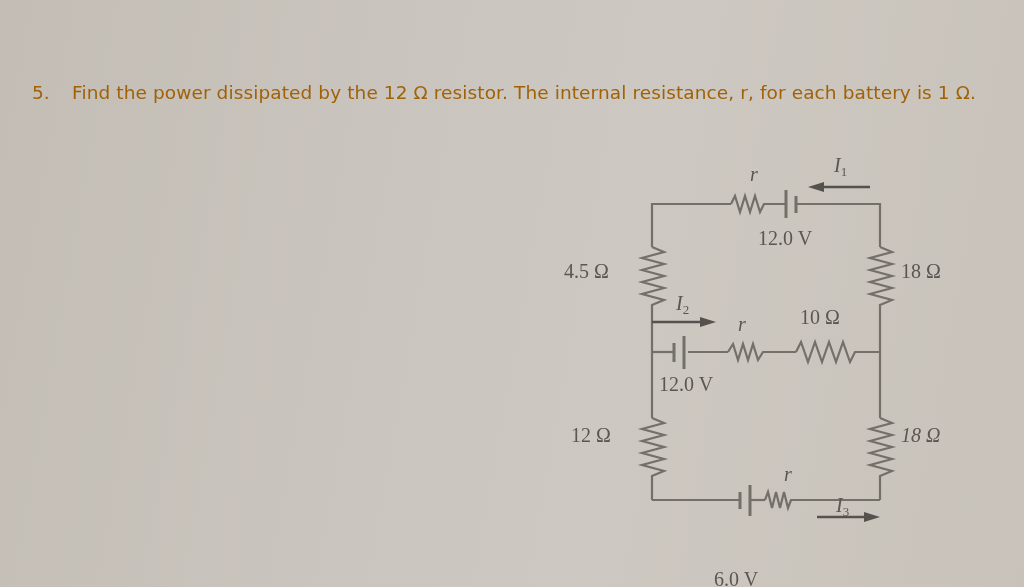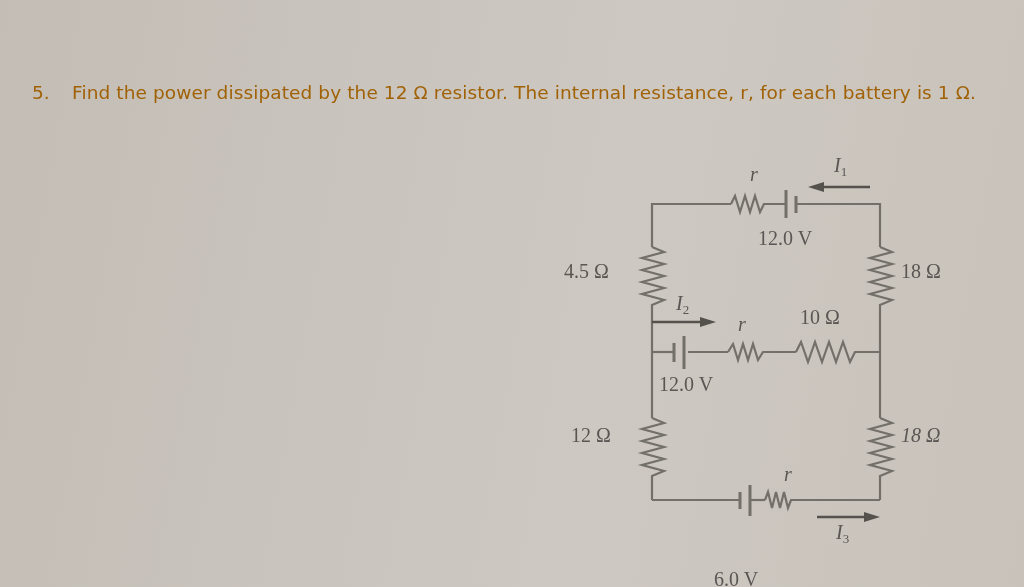--- a/index.html
+++ b/index.html
@@ -131,13 +131,13 @@
 <div class="lbl lbl-ital" style="left:676px; top:292px;"><span>I</span><span class="sub">2</span></div>
 <div class="lbl lbl-ital" style="left:738px; top:313px;">r</div>
 <div class="lbl" style="left:800px; top:306px;">10 Ω</div>
 <div class="lbl" style="left:659px; top:373px;">12.0 V</div>
 
 <div class="lbl" style="left:571px; top:424px;">12 Ω</div>
 <div class="lbl" style="left:901px; top:424px;font-style:italic;">18 Ω</div>
 
 <div class="lbl lbl-ital" style="left:784px; top:463px;">r</div>
 <div class="lbl" style="left:714px; top:524px;margin-top:44px;">6.0 V</div>
-<div class="lbl lbl-ital" style="left:836px; top:521px;"><span>I</span><span class="sub">3</span></div>
+<div class="lbl lbl-ital" style="left:836px; top:494px;"><span>I</span><span class="sub">3</span></div>
 
 </body></html>

